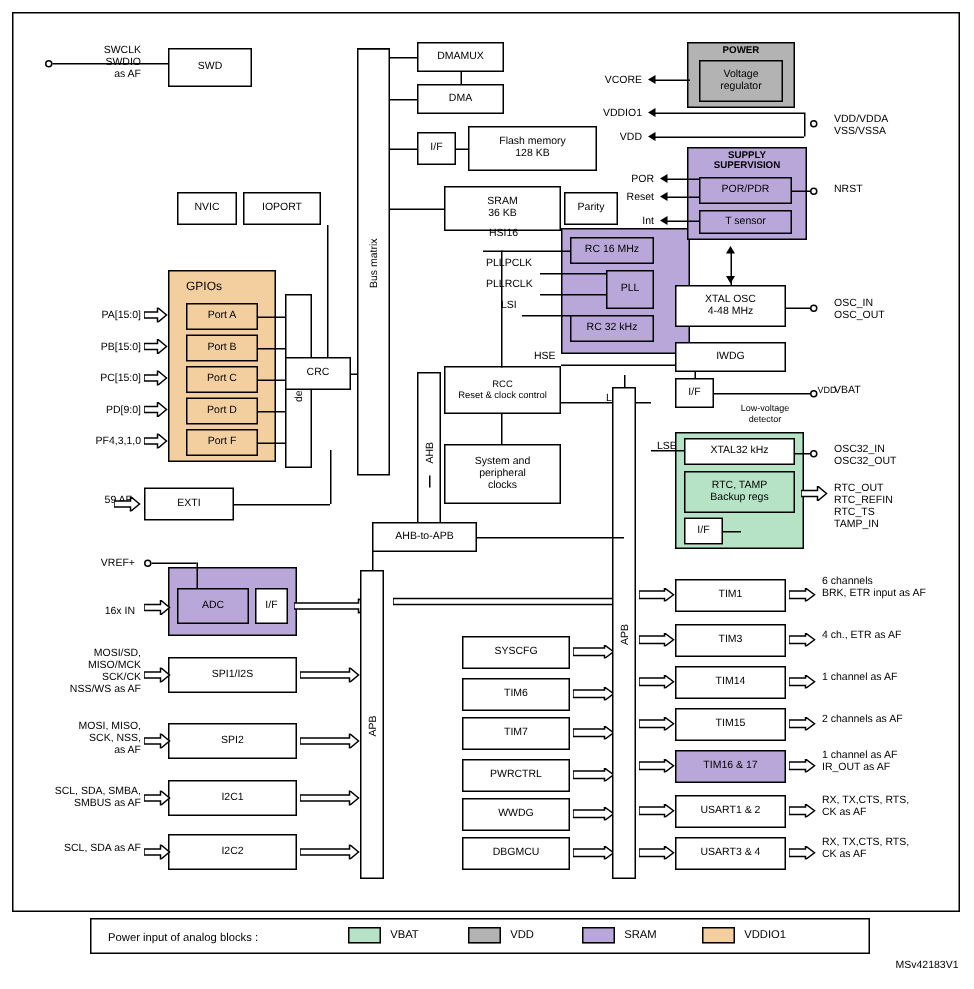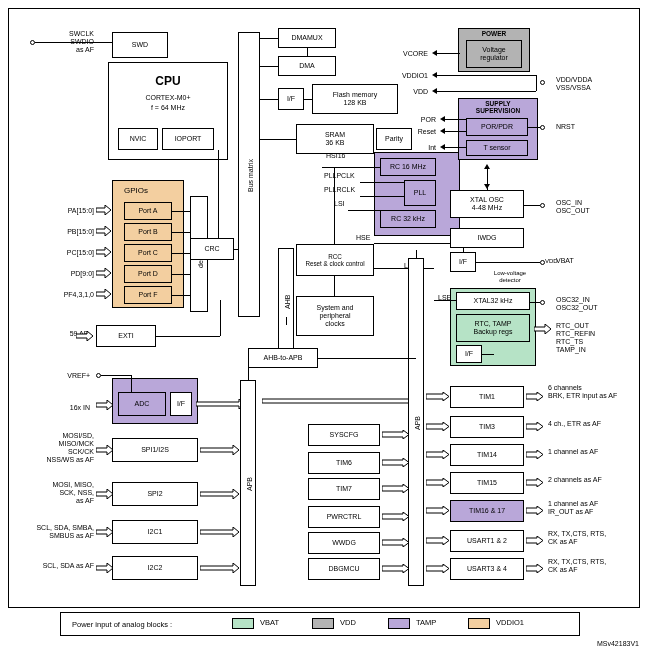--- a/index.html
+++ b/index.html
@@ -39,25 +39,20 @@
   <div class="frame"></div>
 
   <div class="lbl r" style="left:36px;top:30px;width:58px;">SWCLK
 SWDIO
 as AF</div>
   <div class="pin" style="left:30px;top:40px;"></div>
   <div class="ln hl" style="left:35px;top:42px;width:80px;"></div>
 
   <div class="blk" style="left:112px;top:32px;width:56px;height:26px;">SWD</div>
 
-  <div class="blk" style="left:108px;top:62px;width:120px;height:98px;display:block;padding-top:12px;">
-    <div style="font-size:12px;font-weight:bold;">CPU</div>
-    <div style="font-size:7px;margin-top:6px;">CORTEX-M0+</div>
-    <div style="font-size:7px;margin-top:2px;">f         = 64 MHz</div>
-  </div>
   <div class="blk" style="left:118px;top:128px;width:40px;height:22px;border:1px solid #000;">NVIC</div>
   <div class="blk" style="left:162px;top:128px;width:52px;height:22px;">IOPORT</div>
 
   <div class="bus" style="left:238px;top:32px;width:22px;height:285px;">
     <div class="busv" style="width:22px;height:285px;">Bus matrix</div>
   </div>
 
   <div class="ln" style="left:238px;top:32px;width:22px;height:1px;"></div>
 
   <div class="blk" style="left:278px;top:28px;width:58px;height:20px;">DMAMUX</div>
@@ -486,21 +481,21 @@
   <div class="legend-item" style="left:232px;top:618px;">
     <span class="legend-sw" style="background:#b6e3c6"></span>
     <span style="margin-left:4px;">VBAT</span>
   </div>
   <div class="legend-item" style="left:312px;top:618px;">
     <span class="legend-sw" style="background:#b3b3b3"></span>
     <span style="margin-left:4px;">VDD</span>
   </div>
   <div class="legend-item" style="left:388px;top:618px;">
     <span class="legend-sw" style="background:#b9a7d9"></span>
-    <span style="margin-left:4px;">TAMP</span>
+    <span style="margin-left:4px;">SRAM</span>
   </div>
   <div class="legend-item" style="left:468px;top:618px;">
     <span class="legend-sw" style="background:#f3cfa0"></span>
     <span style="margin-left:4px;">VDDIO1</span>
   </div>
 
   <div class="credit">MSv42183V1</div>
 </div>
 
 </body></html>

